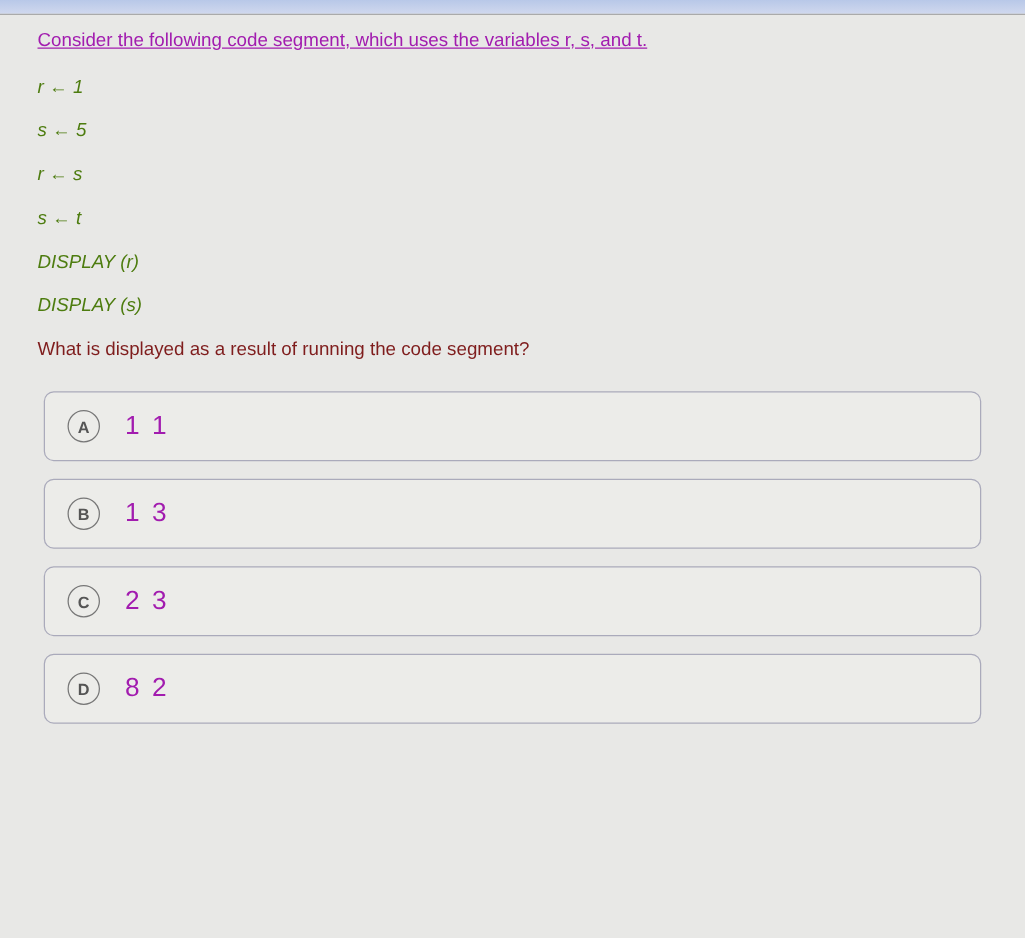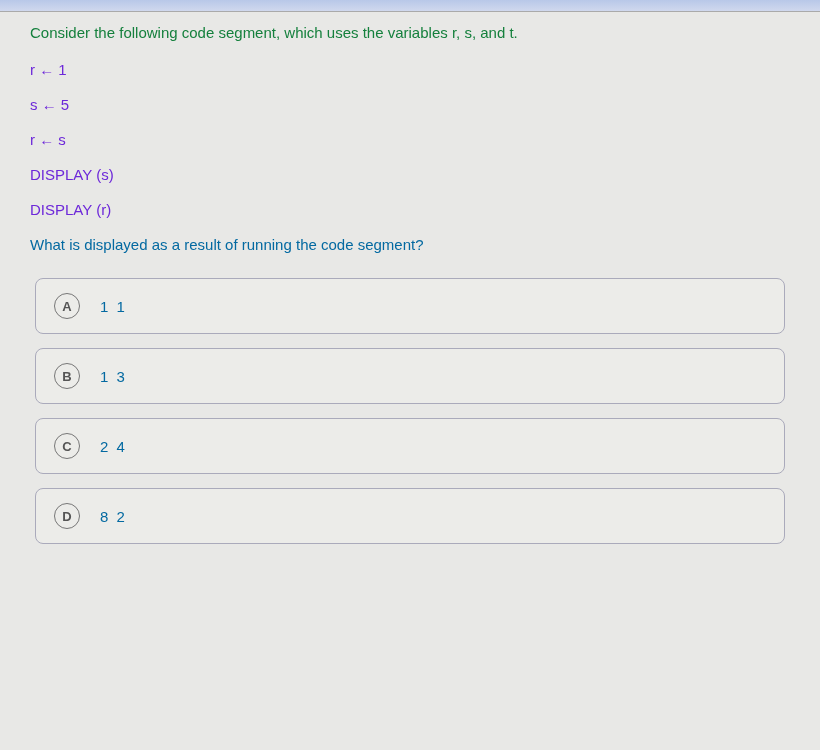--- a/index.html
+++ b/index.html
@@ -19,33 +19,35 @@
       height: 12px;
       background: linear-gradient(to bottom, #b8c8e8, #d0d8ee);
       border-bottom: 1px solid #aaa;
     }
     .content {
       padding: 12px 30px 20px 30px;
       color: #4a4a4a;
     }
     .prompt {
       font-size: 15px;
-      color: #15803d;
+      color: #a21caf;
       margin-bottom: 20px;
       font-weight: 500;
+      text-decoration: underline;
     }
     .code-line {
       font-size: 15px;
-      color: #6d28d9;
+      color: #4d7c0f;
       margin-bottom: 18px;
       font-family: Arial, sans-serif;
+      font-style: italic;
     }
     .question {
       font-size: 15px;
-      color: #0369a1;
+      color: #7f1d1d;
       margin-top: 8px;
       margin-bottom: 25px;
     }
     .answers {
       padding: 0 5px;
     }
     .answer-option {
       display: flex;
       align-items: center;
       border: 1.5px solid #aab;
@@ -63,52 +65,53 @@
       display: flex;
       align-items: center;
       justify-content: center;
       font-size: 13px;
       font-weight: bold;
       color: #555;
       margin-right: 20px;
       flex-shrink: 0;
     }
     .answer-text {
-      font-size: 15px;
-      color: #0369a1;
+      font-size: 21px;
+      color: #a21caf;
       letter-spacing: 2px;
     }
   </style>
 </head>
 <body>
 
 <div class="top-bar"></div>
 
 <div class="content">
   <div class="prompt">Consider the following code segment, which uses the variables r, s, and t.</div>
 
   <div class="code-line">r ← 1</div>
   <div class="code-line">s ← 5</div>
   <div class="code-line">r ← s</div>
+  <div class="code-line">s ← t</div>
+  <div class="code-line">DISPLAY (r)</div>
   <div class="code-line">DISPLAY (s)</div>
-  <div class="code-line">DISPLAY (r)</div>
 
   <div class="question">What is displayed as a result of running the code segment?</div>
 
   <div class="answers">
     <div class="answer-option">
       <div class="answer-letter">A</div>
       <div class="answer-text">1 1</div>
     </div>
     <div class="answer-option">
       <div class="answer-letter">B</div>
       <div class="answer-text">1 3</div>
     </div>
     <div class="answer-option">
       <div class="answer-letter">C</div>
-      <div class="answer-text">2 4</div>
+      <div class="answer-text">2 3</div>
     </div>
     <div class="answer-option">
       <div class="answer-letter">D</div>
       <div class="answer-text">8 2</div>
     </div>
   </div>
 </div>
 
 </body></html>

